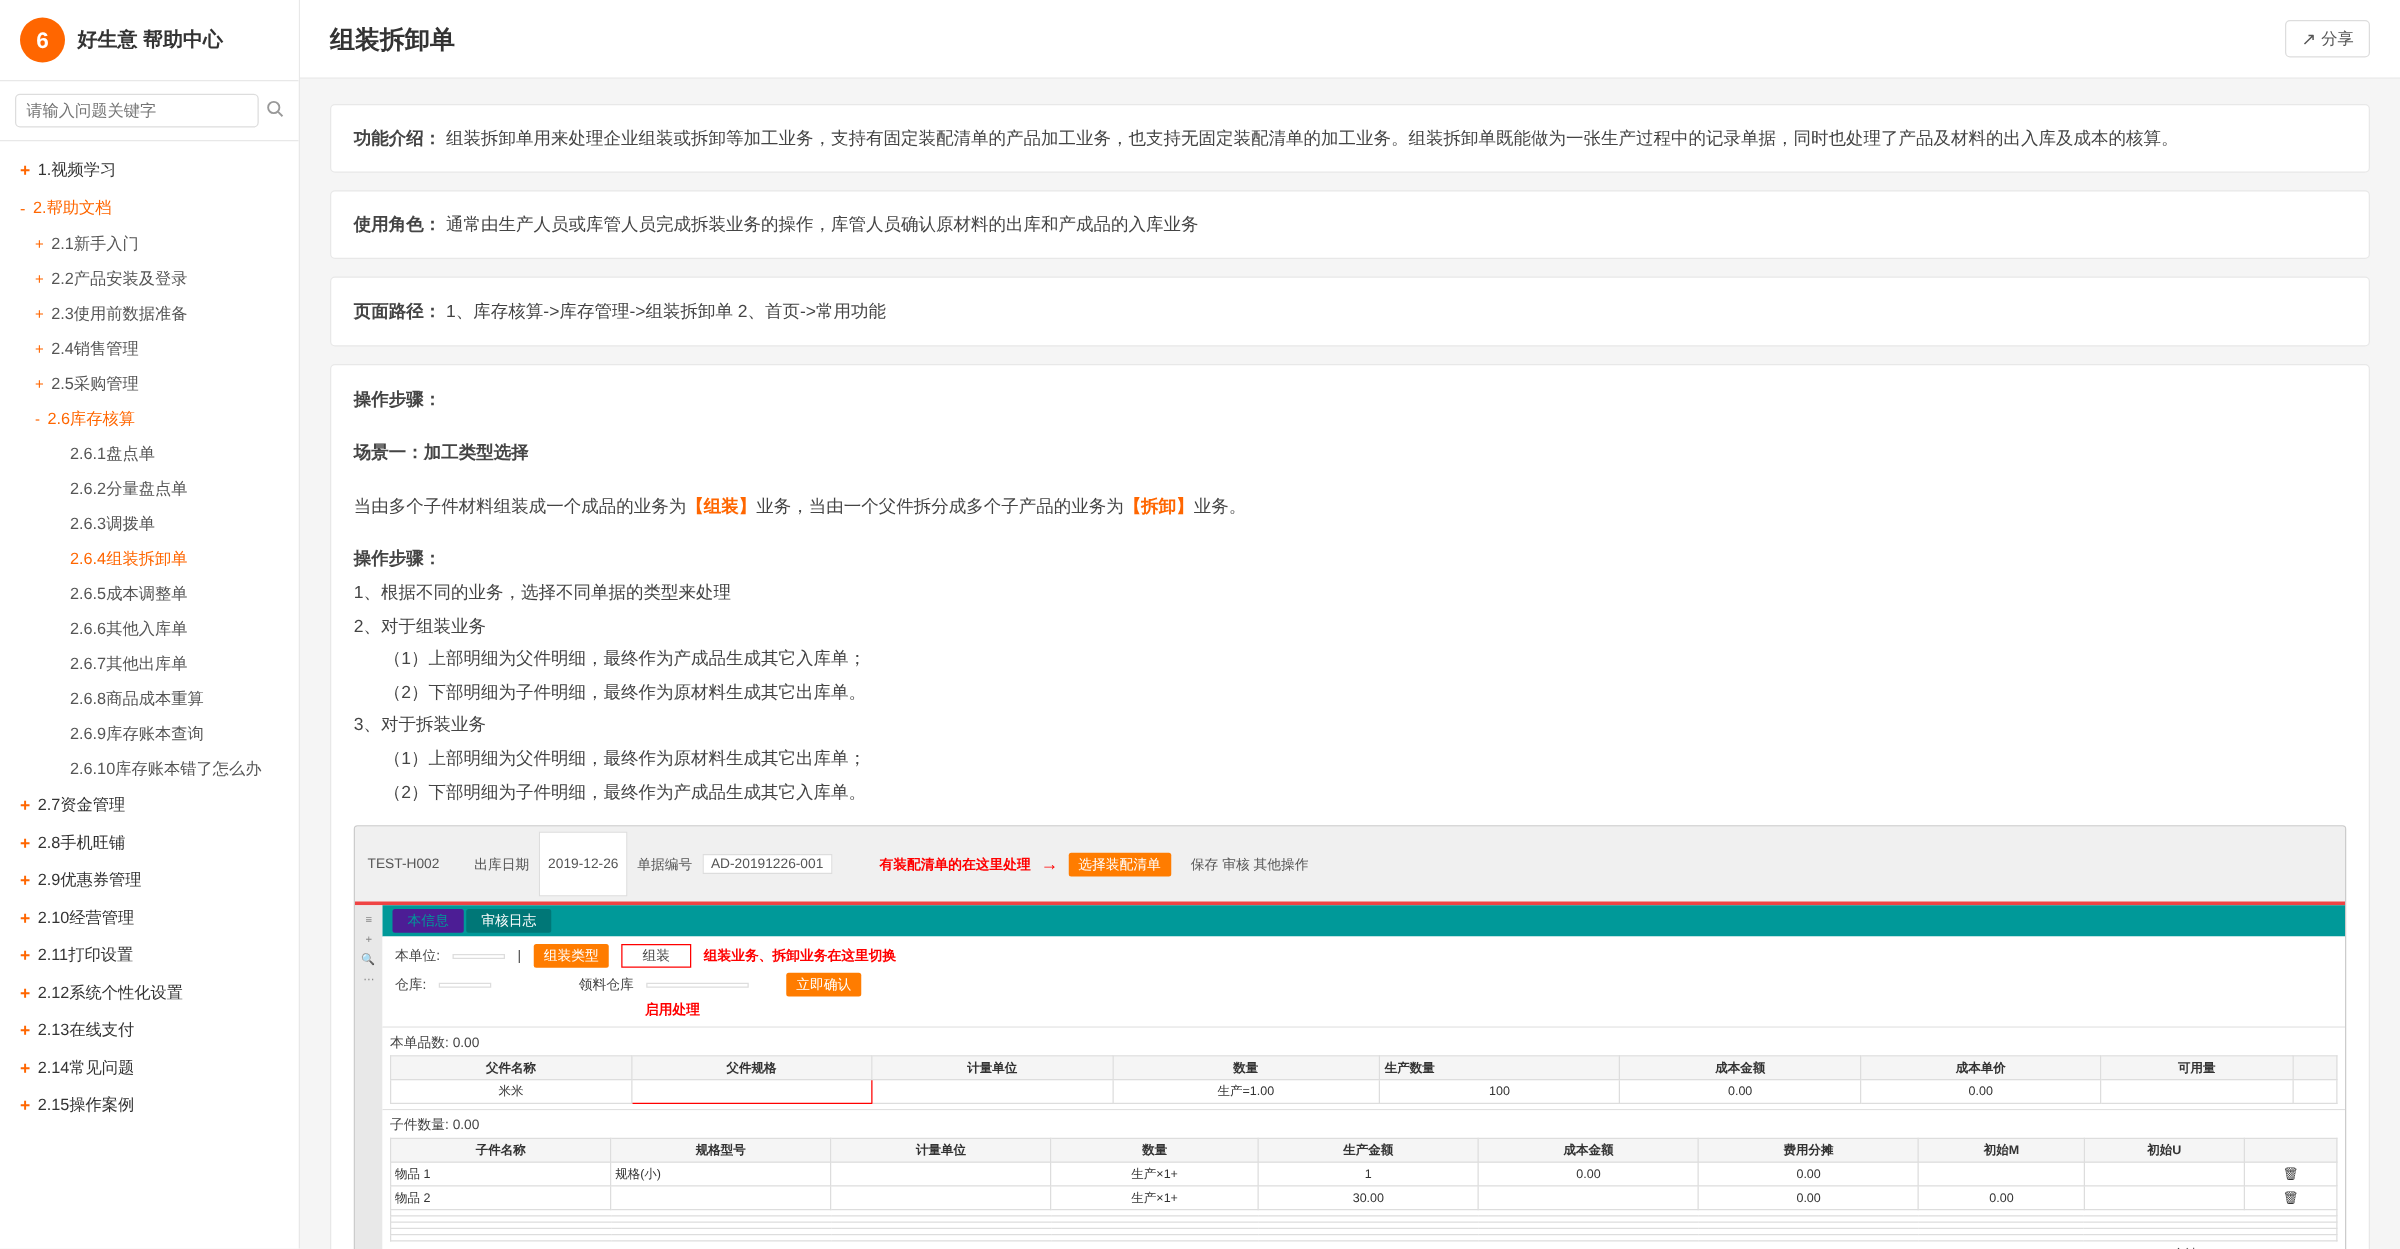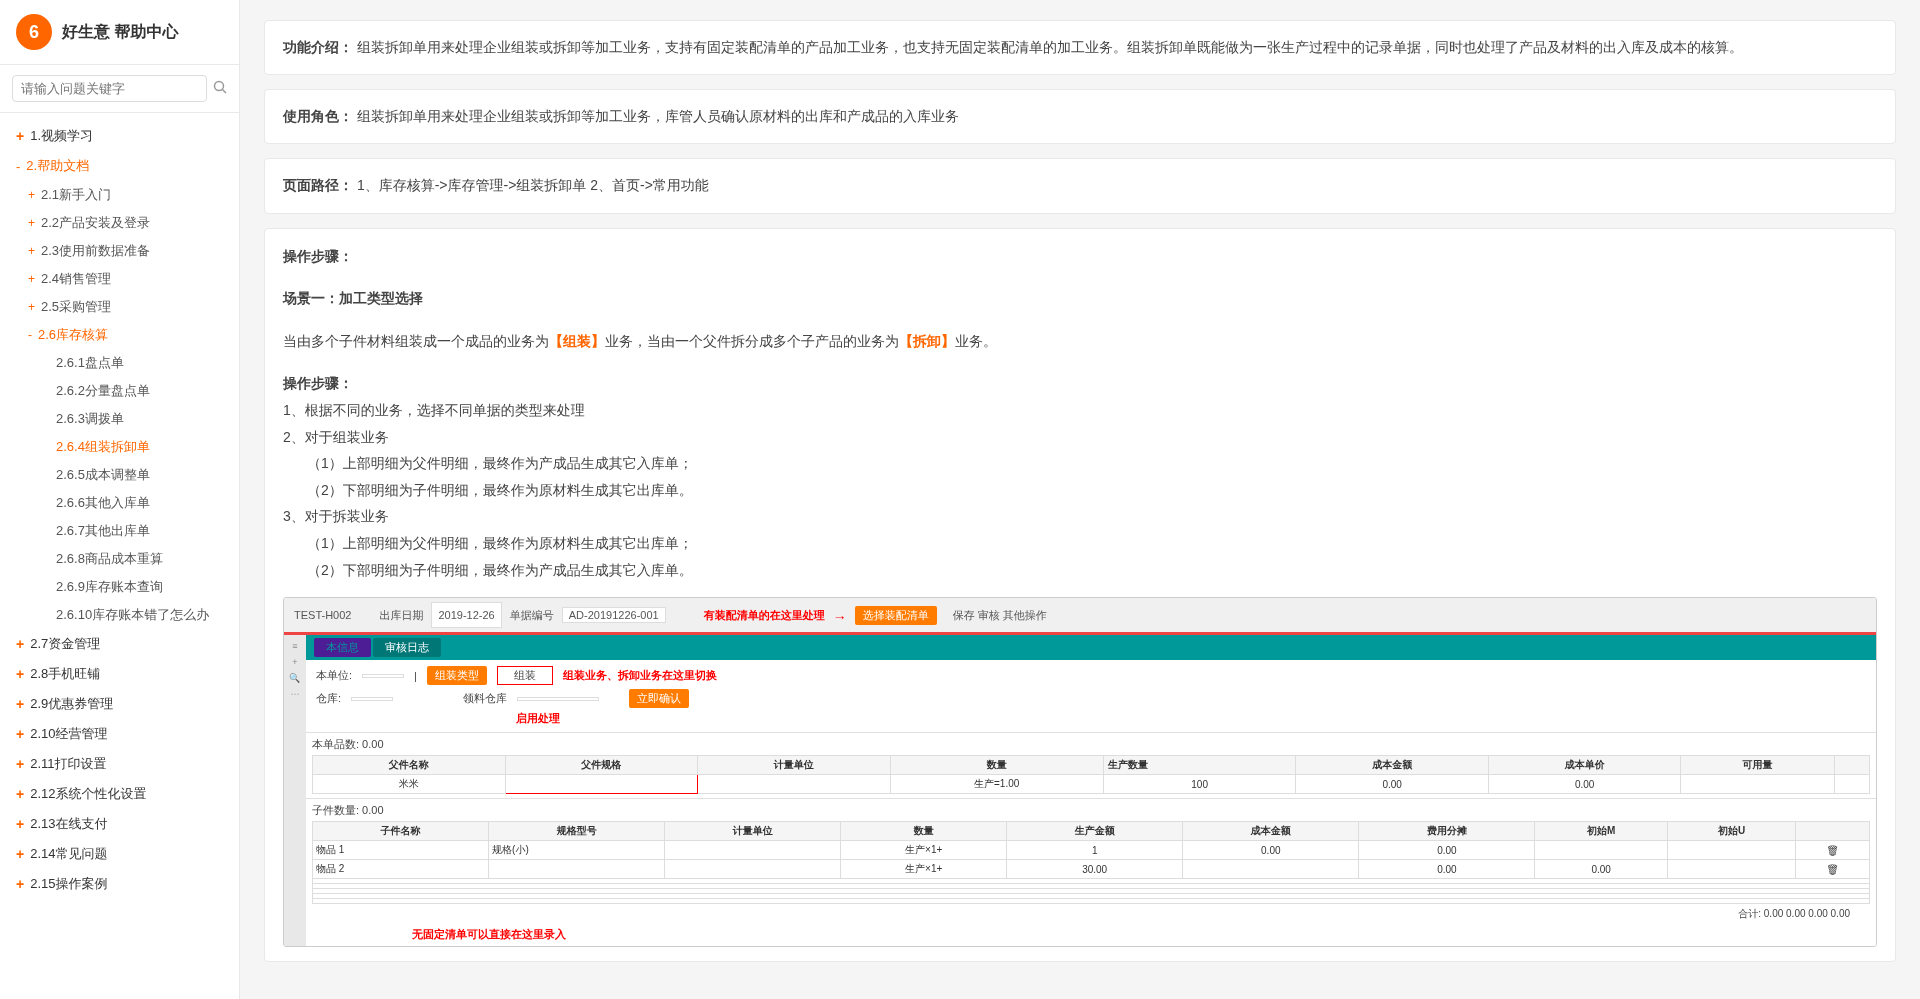--- a/index.html
+++ b/index.html
@@ -292,30 +292,37 @@
       <span>2.14常见问题</span>
     </div>
     <div class="nav-section">
       <span class="plus-icon">+</span>
       <span>2.15操作案例</span>
     </div>
   </div>
 </div>
 
 <div id="main">
+  <div id="main-header">
+    <h1 class="page-title-text">组装拆卸单</h1>
+    <button class="share-btn">
+      <span class="share-icon">↗</span>
+      <span>分享</span>
+    </button>
+  </div>
   <div id="content-area">
 
     <div class="info-block">
       <span style="font-weight:bold;">功能介绍：</span>
       <span>组装拆卸单用来处理企业组装或拆卸等加工业务，支持有固定装配清单的产品加工业务，也支持无固定装配清单的加工业务。组装拆卸单既能做为一张生产过程中的记录单据，同时也处理了产品及材料的出入库及成本的核算。</span>
     </div>
 
     <div class="info-block">
       <span style="font-weight:bold;">使用角色：</span>
-      <span>组装拆卸单用来处理企业组装或拆卸等加工业务，库管人员确认原材料的出库和产成品的入库业务</span>
+      <span>通常由生产人员或库管人员完成拆装业务的操作，库管人员确认原材料的出库和产成品的入库业务</span>
     </div>
 
     <div class="info-block">
       <span style="font-weight:bold;">页面路径：</span>
       <span>1、库存核算-&gt;库存管理-&gt;组装拆卸单  2、首页-&gt;常用功能</span>
     </div>
 
     <div class="steps-block">
       <p><strong>操作步骤：</strong></p>
       <br>
@@ -333,21 +340,21 @@
       <p>3、对于拆装业务</p>
       <p style="padding-left:24px;">（1）上部明细为父件明细，最终作为原材料生成其它出库单；</p>
       <p style="padding-left:24px;">（2）下部明细为子件明细，最终作为产成品生成其它入库单。</p>
 
       
       <div class="mock-screenshot-wrapper" style="margin-top:14px; border:1px solid #ccc; border-radius:3px; background:#f8f8f8; overflow:hidden; position:relative;">
 
         <div style="background:#f0f0f0; border-bottom:3px solid #ef4444; padding:4px 10px; display:flex; align-items:center; gap:8px; font-size:11px; color:#555;">
           <span>TEST-H002</span>
           <span style="margin-left:20px;">出库日期</span>
-          <span style="border:1px solid #ddd; padding:6px 6px; background:#fff;">2019-12-26</span>
+          <span style="border:1px solid #ddd; padding:19px 6px; background:#fff;">2019-12-26</span>
           <span>单据编号</span>
           <span style="border:1px solid #ddd; padding:1px 6px; background:#fff;">AD-20191226-001</span>
           <span style="color:#f00; font-weight:bold; margin-left:30px;">有装配清单的在这里处理</span>
           <span style="color:#f00; font-size:14px;">→</span>
           <span style="background:#ff7c00; color:#fff; padding:2px 8px; border-radius:2px; font-size:11px;">选择装配清单</span>
           <span style="margin-left:8px; color:#555; font-size:11px;">保存 审核 其他操作</span>
         </div>
 
         <div style="display:flex;">
 

